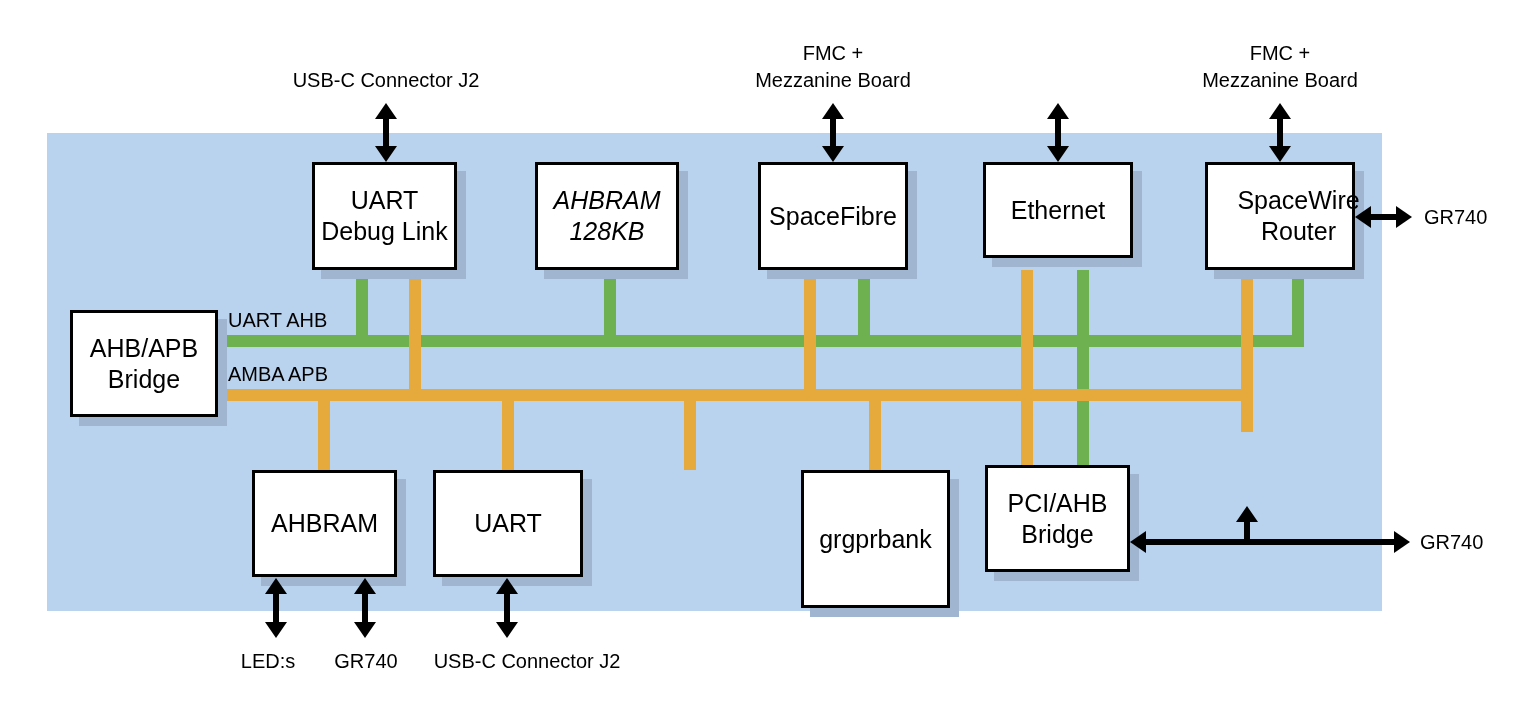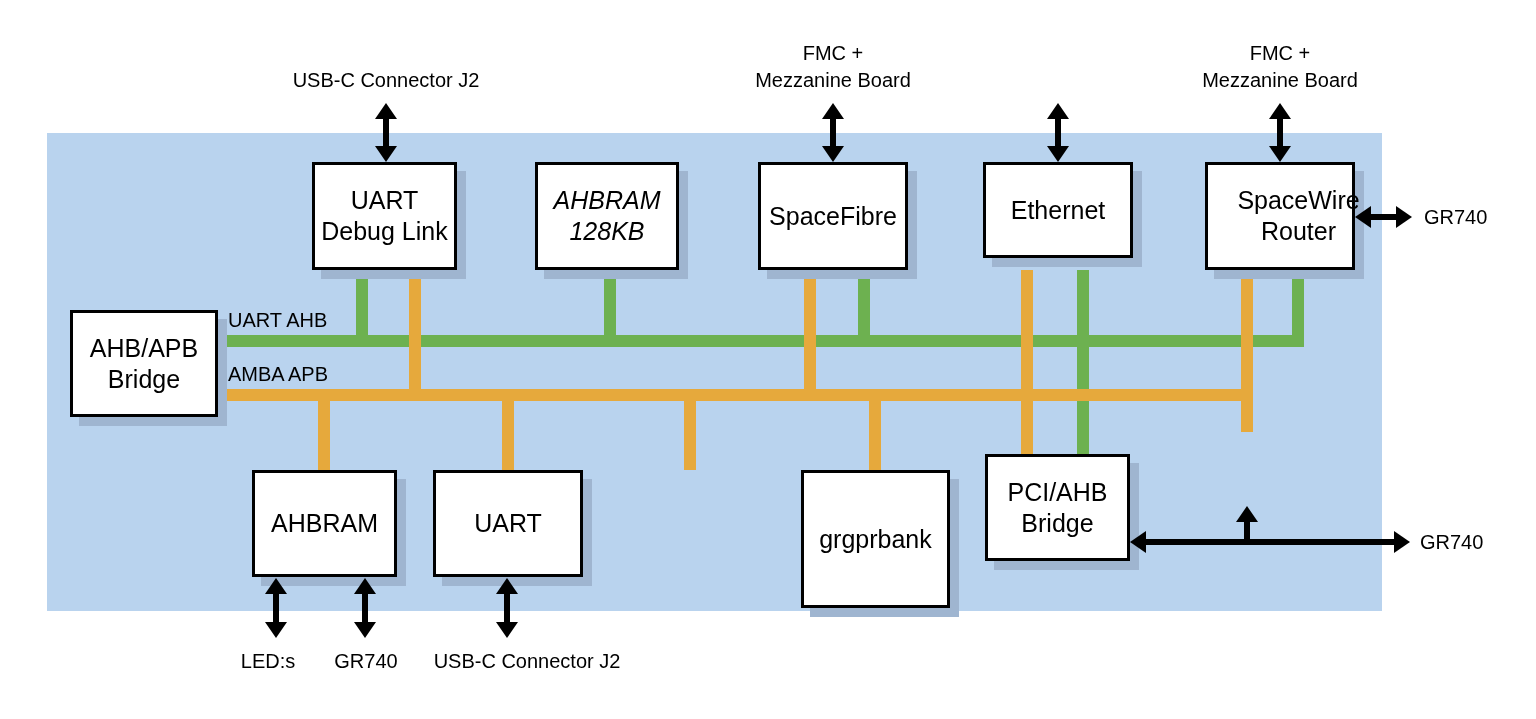--- a/index.html
+++ b/index.html
@@ -68,21 +68,21 @@
 Debug Link</div>
   <div class="block" style="left:535px;top:162px;width:144px;height:108px;font-style:italic;">AHBRAM
 128KB</div>
   <div class="block" style="left:758px;top:162px;width:150px;height:108px;">SpaceFibre</div>
   <div class="block" style="left:983px;top:162px;width:150px;height:96px;">Ethernet</div>
   <div class="block" style="left:1205px;top:162px;width:150px;height:108px;padding-left:37px;">SpaceWire
 Router</div>
   <div class="block" style="left:252px;top:470px;width:145px;height:107px;">AHBRAM</div>
   <div class="block" style="left:433px;top:470px;width:150px;height:107px;">UART</div>
   <div class="block" style="left:801px;top:470px;width:149px;height:138px;">grgprbank</div>
-  <div class="block" style="left:985px;top:454px;width:145px;height:107px;">PCI/AHB
+  <div class="block" style="left:985px;top:465px;width:145px;height:107px;">PCI/AHB
 Bridge</div>
 
   <div class="varrow" style="left:374px;top:103px;height:59px;">
     <div class="head-up"></div>
       <div class="shaft"></div>
       <div class="head-down"></div>
   </div>
   <div class="varrow" style="left:821px;top:103px;height:59px;">
     <div class="head-up"></div>
       <div class="shaft"></div>

